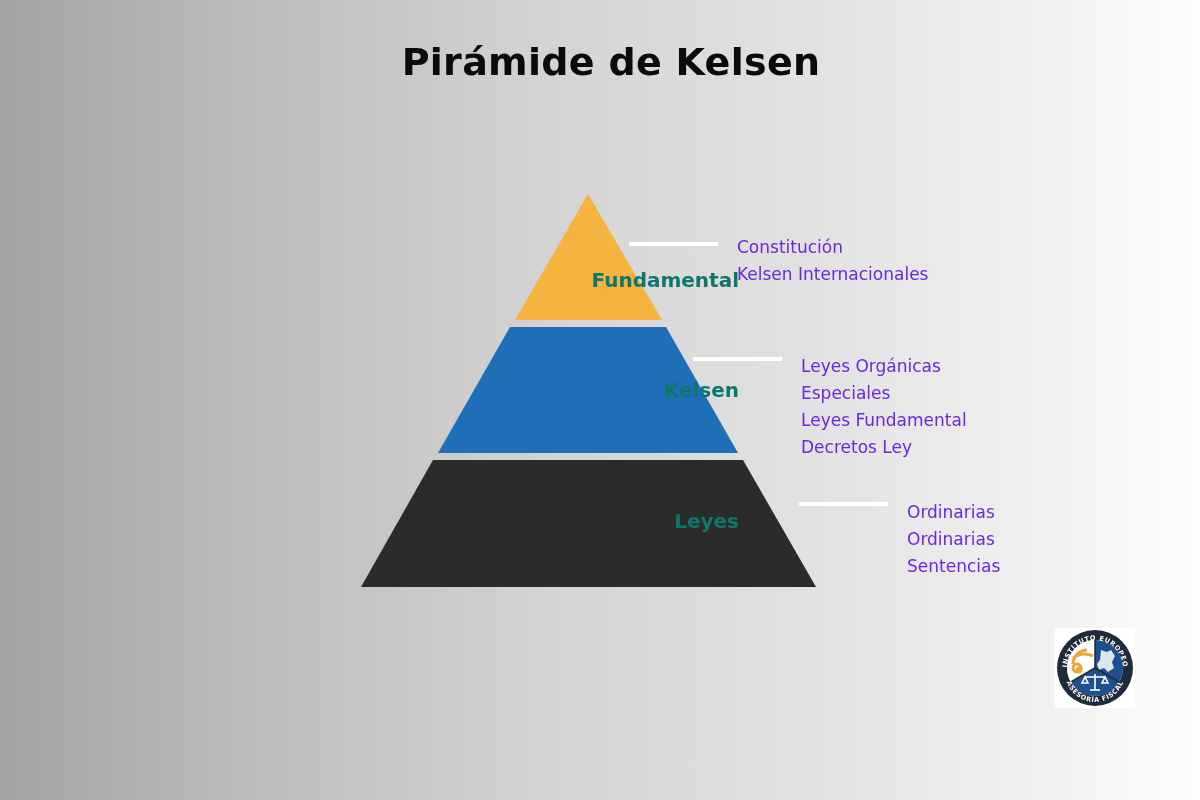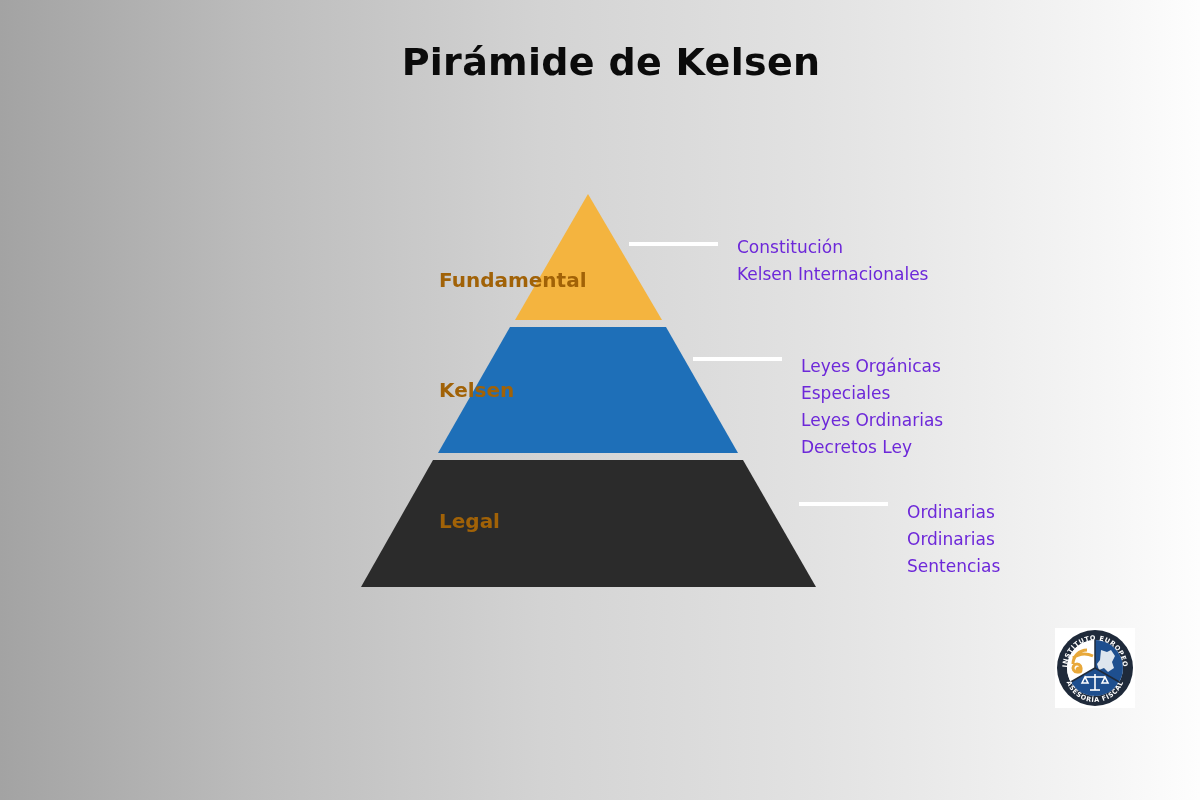--- a/index.html
+++ b/index.html
@@ -18,22 +18,22 @@
       font-size: 38px;
       color: #0b0b0b;
       letter-spacing: 0.3px;
     }
     svg.pyramid { position: absolute; left: 0; top: 0; }
     .tier-label {
       position: absolute;
       font-family: "DejaVu Sans", sans-serif;
       font-weight: bold;
       font-size: 20px;
-      color: #a16207;
-      text-align: left;
+      color: #0f766e;
+      text-align: right;
       width: 300px;
     }
     .connector {
       position: absolute;
       height: 4px;
       background: #ffffff;
     }
     .items {
       position: absolute;
       font-family: "DejaVu Sans", sans-serif;
@@ -58,35 +58,35 @@
 
   <polygon points="588,194 662,320 515,320" fill="#f4b43f"></polygon>
 
   <polygon points="510,327 666,327 738,453 438,453" fill="#1e6fb8"></polygon>
 
   <polygon points="433,460 743,460 816,587 361,587" fill="#2b2b2b"></polygon>
 </svg>
 
 <div class="tier-label" style="left:439px; top:268px;">Fundamental</div>
 <div class="tier-label" style="left:439px; top:378px;">Kelsen</div>
-<div class="tier-label" style="left:439px; top:509px;">Legal</div>
+<div class="tier-label" style="left:439px; top:509px;">Leyes</div>
 
 <div class="connector" style="left:629px; top:242px; width:89px;"></div>
 <div class="connector" style="left:693px; top:357px; width:89px;"></div>
 <div class="connector" style="left:799px; top:502px; width:89px;"></div>
 
 <div class="items" style="left:737px; top:234px;">
   <div>Constitución</div>
   <div>Kelsen Internacionales</div>
 </div>
 
 <div class="items" style="left:801px; top:353px;">
   <div>Leyes Orgánicas</div>
   <div>Especiales</div>
-  <div>Leyes Ordinarias</div>
+  <div>Leyes Fundamental</div>
   <div>Decretos Ley</div>
 </div>
 
 <div class="items" style="left:907px; top:499px;">
   <div>Ordinarias</div>
   <div>Ordinarias</div>
   <div>Sentencias</div>
 </div>
 
 <div class="logo">

